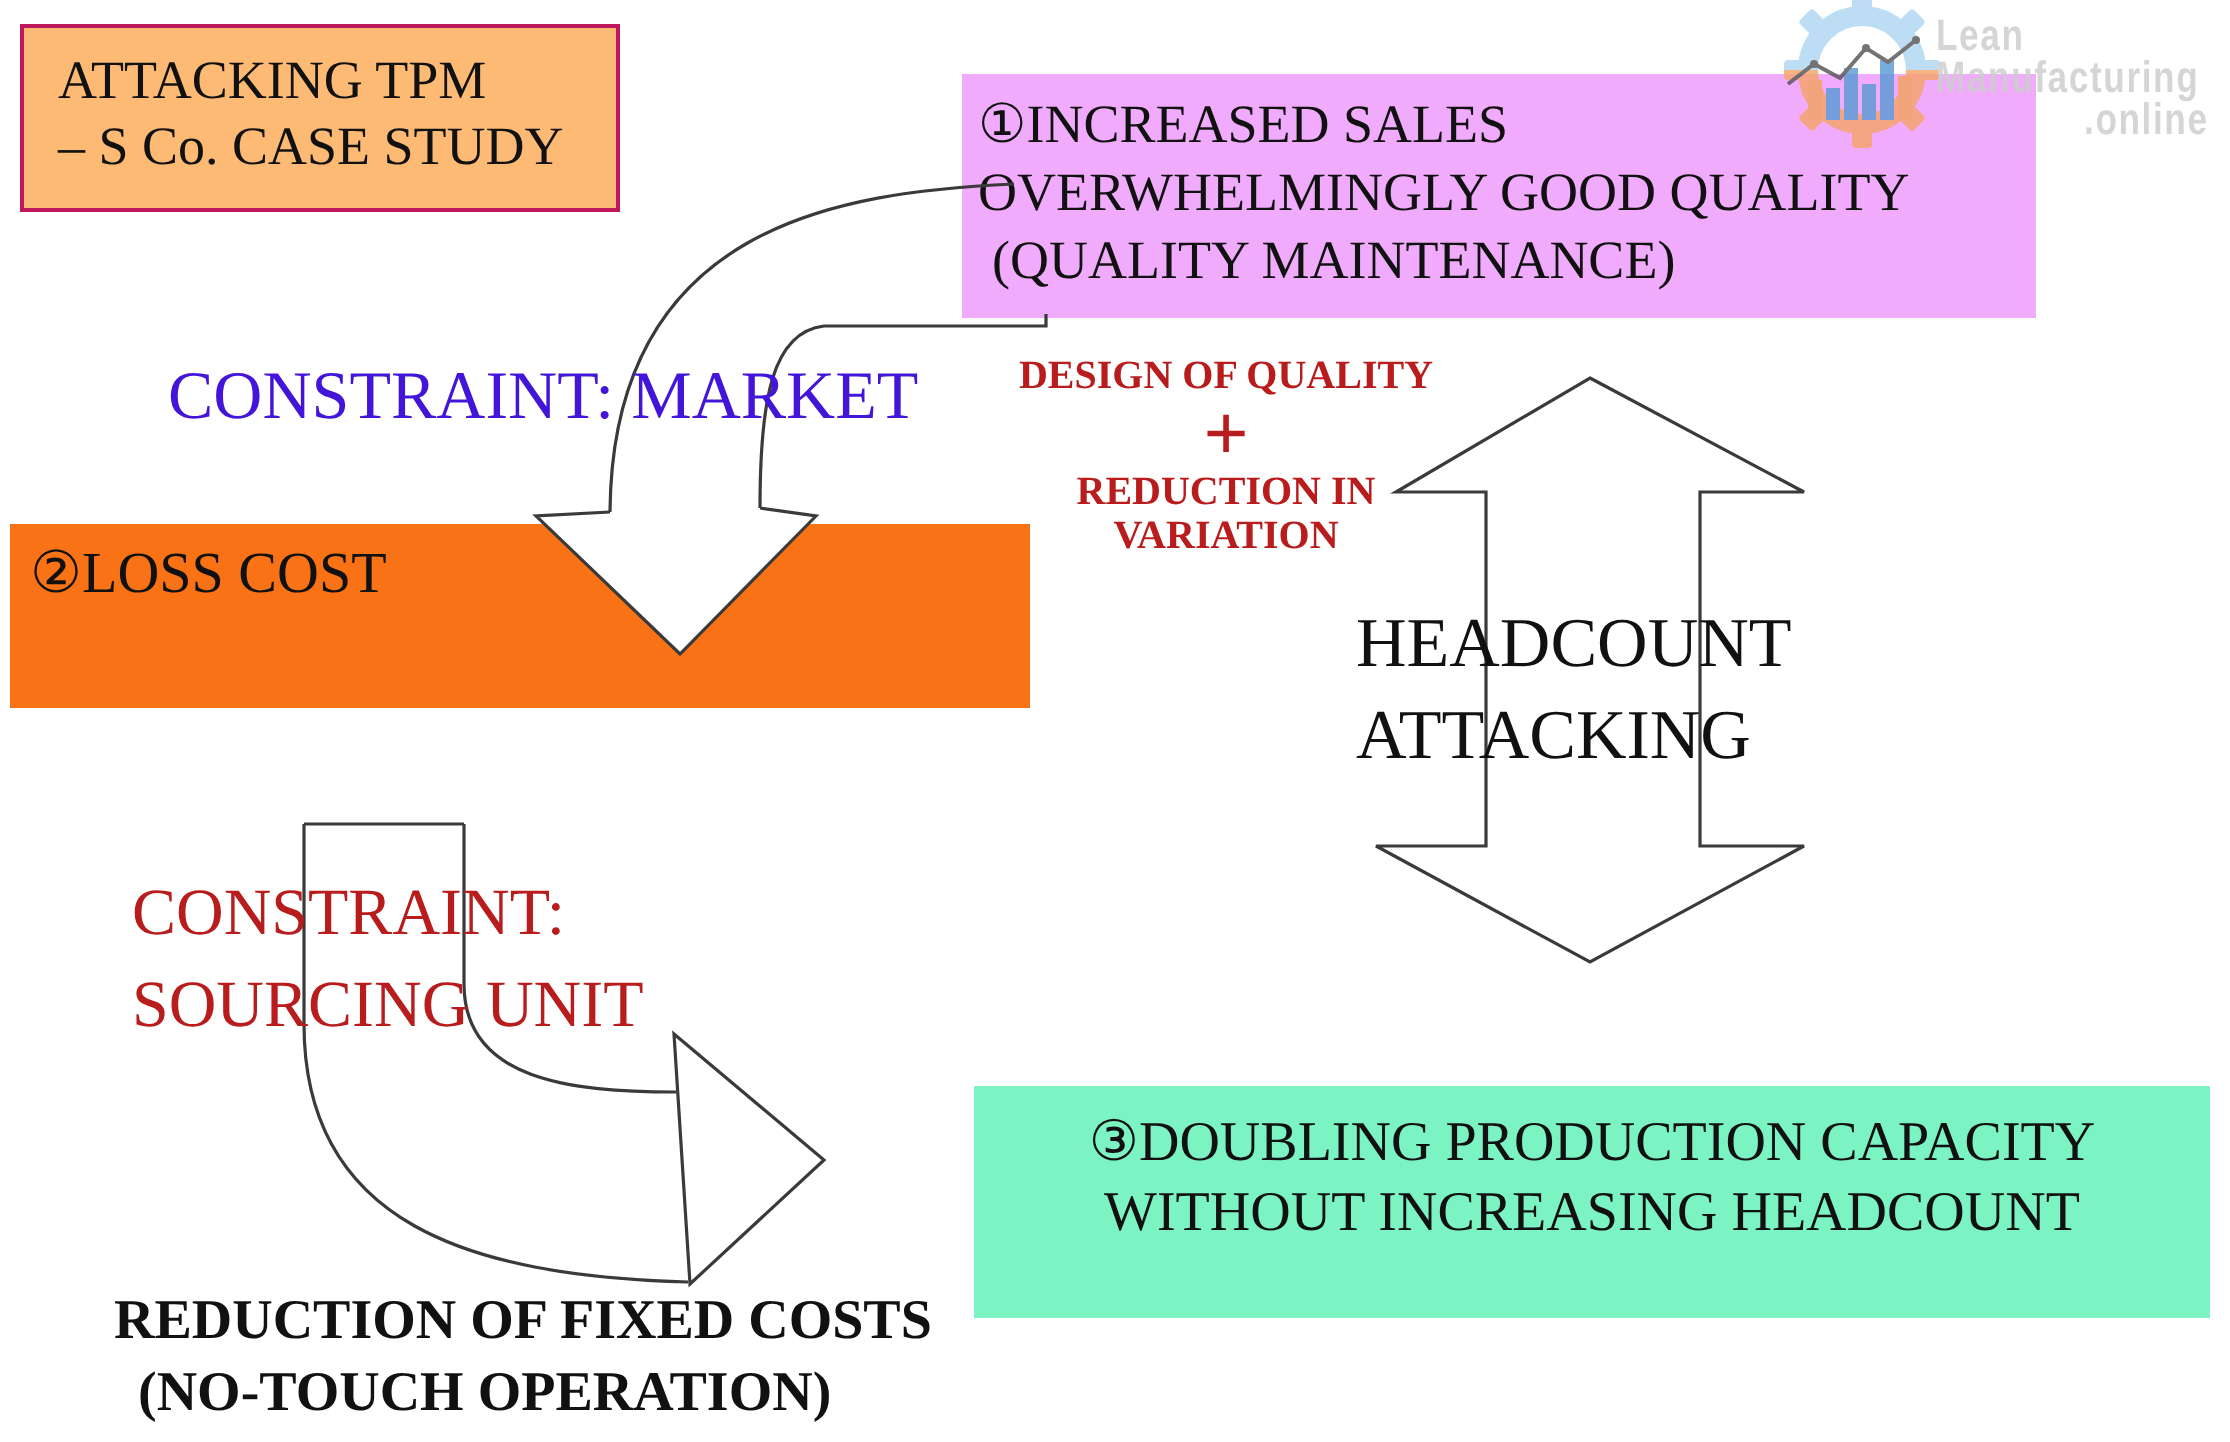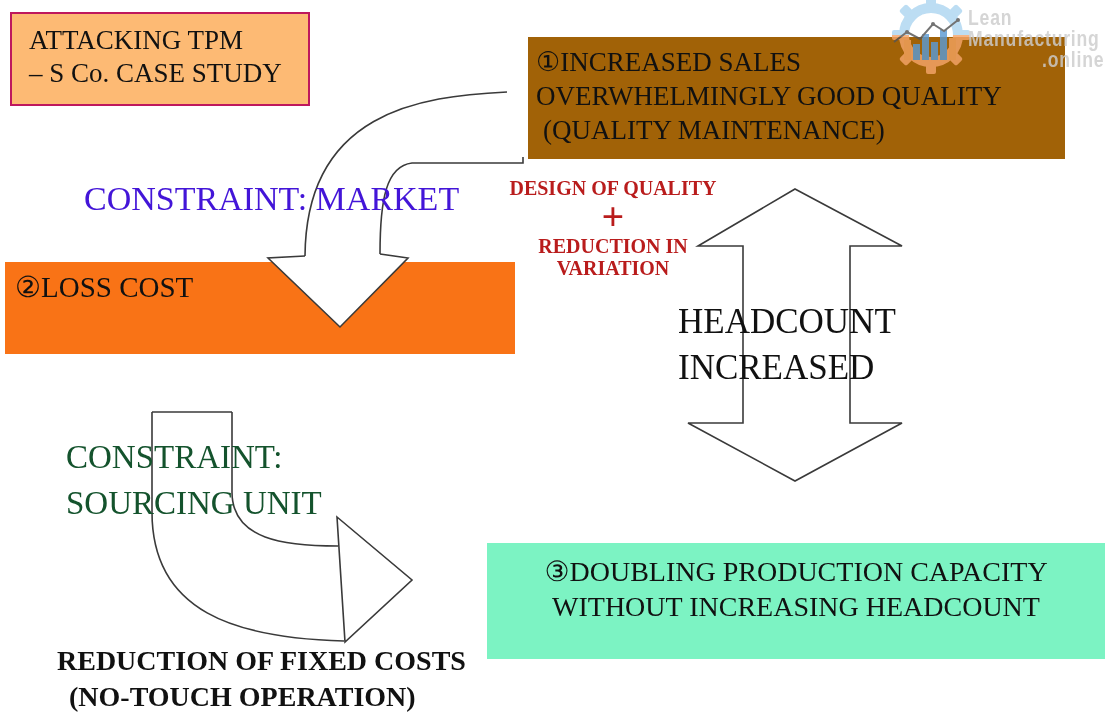--- a/index.html
+++ b/index.html
@@ -9,21 +9,21 @@
   }
   .abs{position:absolute;}
   .z0{z-index:0;} .z1{z-index:1;} .z2{z-index:2;} .z3{z-index:3;}
 
   #title-box{
     left:10px;top:12px;width:300px;height:94px;border:2px solid #be185d;background:#fdba74;
     font-size:27px;line-height:33px;padding:10px 0 16px 17px;box-sizing:border-box;
   }
 
   #box1{
-    left:528px;top:37px;width:537px;height:122px;background:#a16207;
+    left:481px;top:37px;width:537px;height:122px;background:#f0abfc;
     font-size:27px;line-height:34px;padding:8px 0 0 8px;box-sizing:border-box;
   }
   #box1 .indent{padding-left:7px;}
 
   #constraint-market{
     left:84px;top:180px;font-size:34px;color:#4315d8;white-space:nowrap;
   }
 
   #quality-note{
     left:488px;top:177px;width:250px;text-align:center;font-weight:bold;color:#b91c1c;
@@ -35,21 +35,21 @@
     left:5px;top:262px;width:510px;height:92px;background:#f97316;
     font-size:29px;line-height:39px;padding:6px 0 0 10px;box-sizing:border-box;
   }
   #box2 .line2{font-size:28px;padding-left:18px;}
 
   #throughput{
     left:678px;top:299px;font-size:35px;line-height:46px;white-space:nowrap;
   }
 
   #constraint-sourcing{
-    left:66px;top:434px;font-size:33px;line-height:46px;color:#14532d;white-space:nowrap;
+    left:66px;top:434px;font-size:33px;line-height:46px;color:#b91c1c;white-space:nowrap;
   }
 
   #box3{
     left:487px;top:543px;width:618px;height:116px;background:#7cf3c3;
     font-size:28px;line-height:35px;padding-top:11px;box-sizing:border-box;text-align:center;
   }
 
   #fixed-costs{
     left:57px;top:643px;font-size:28px;line-height:36px;font-weight:600;white-space:nowrap;
   }
@@ -116,21 +116,21 @@
 
   <div id="quality-note" class="abs z2">
     <div class="qline">DESIGN OF QUALITY</div>
     <div class="plus">+</div>
     <div class="qline">REDUCTION IN</div>
     <div class="qline">VARIATION</div>
   </div>
 
   <div id="throughput" class="abs z2">
     <div>HEADCOUNT</div>
-    <div>INCREASED</div>
+    <div>ATTACKING</div>
   </div>
 
   <div id="constraint-sourcing" class="abs z2">
     <div>CONSTRAINT:</div>
     <div>SOURCING UNIT</div>
   </div>
 
   <div id="fixed-costs" class="abs z2">
     <div>REDUCTION OF FIXED COSTS</div>
     <div class="line2">(NO-TOUCH OPERATION)</div>

